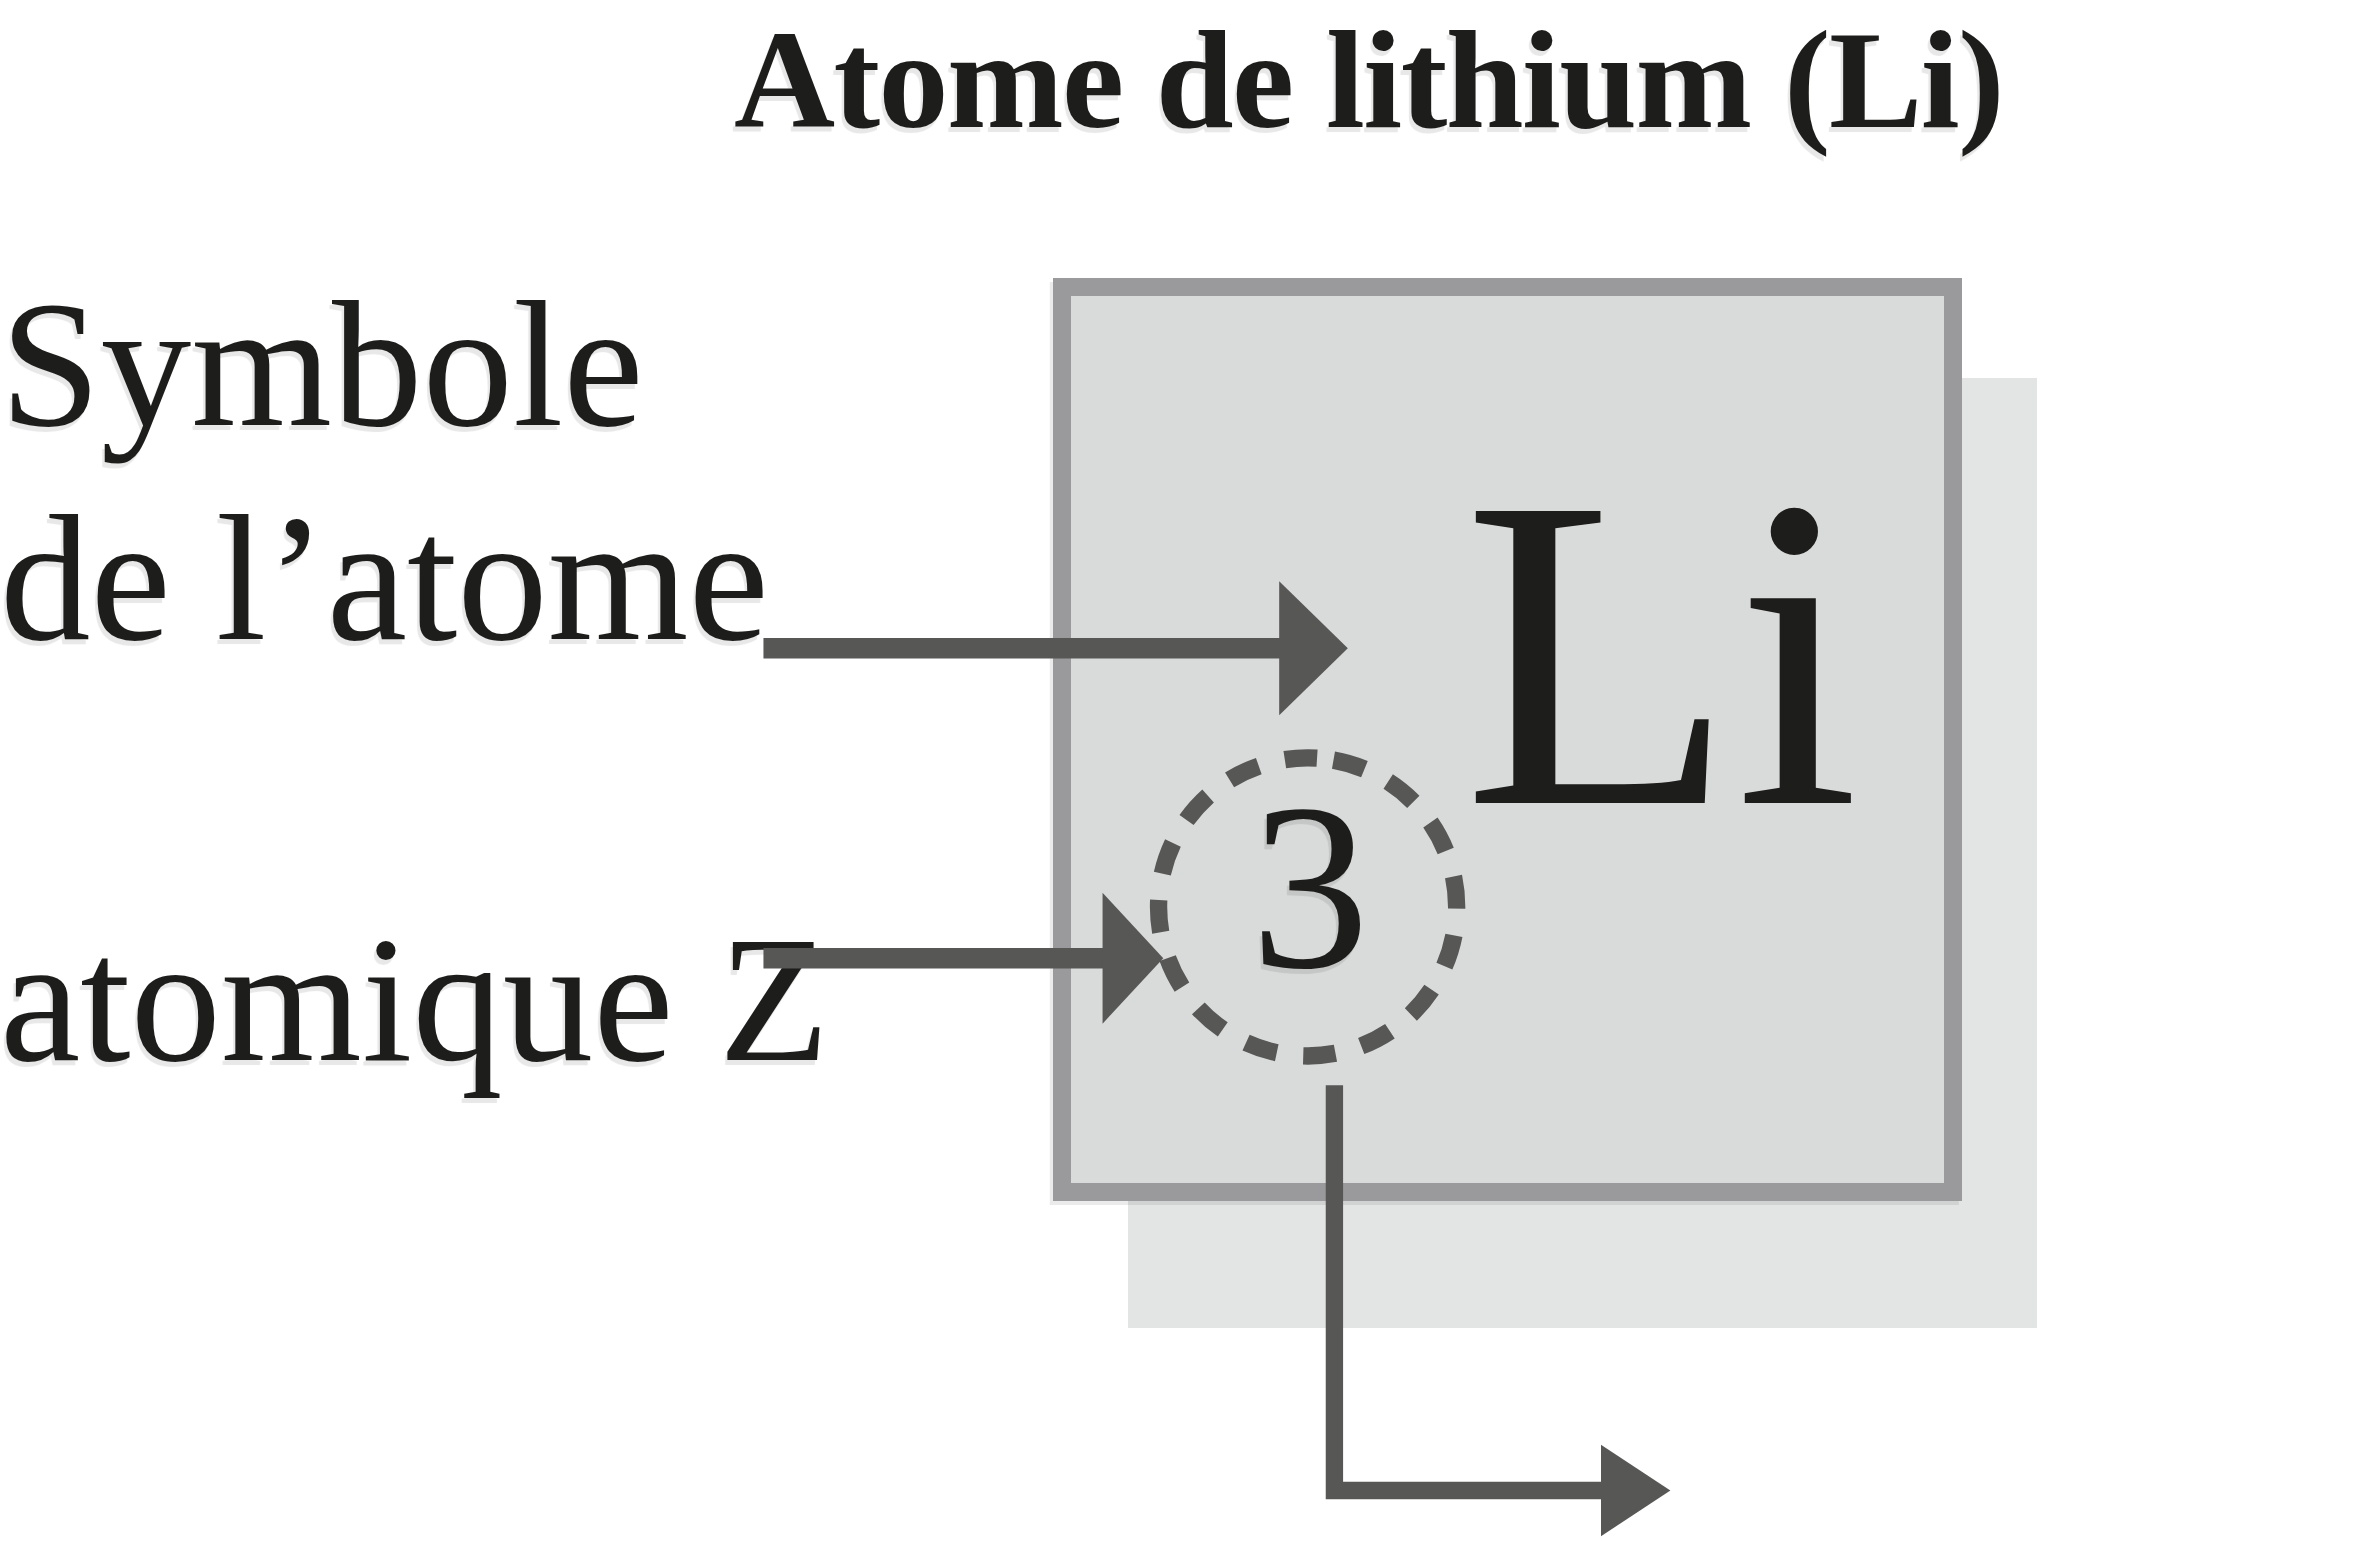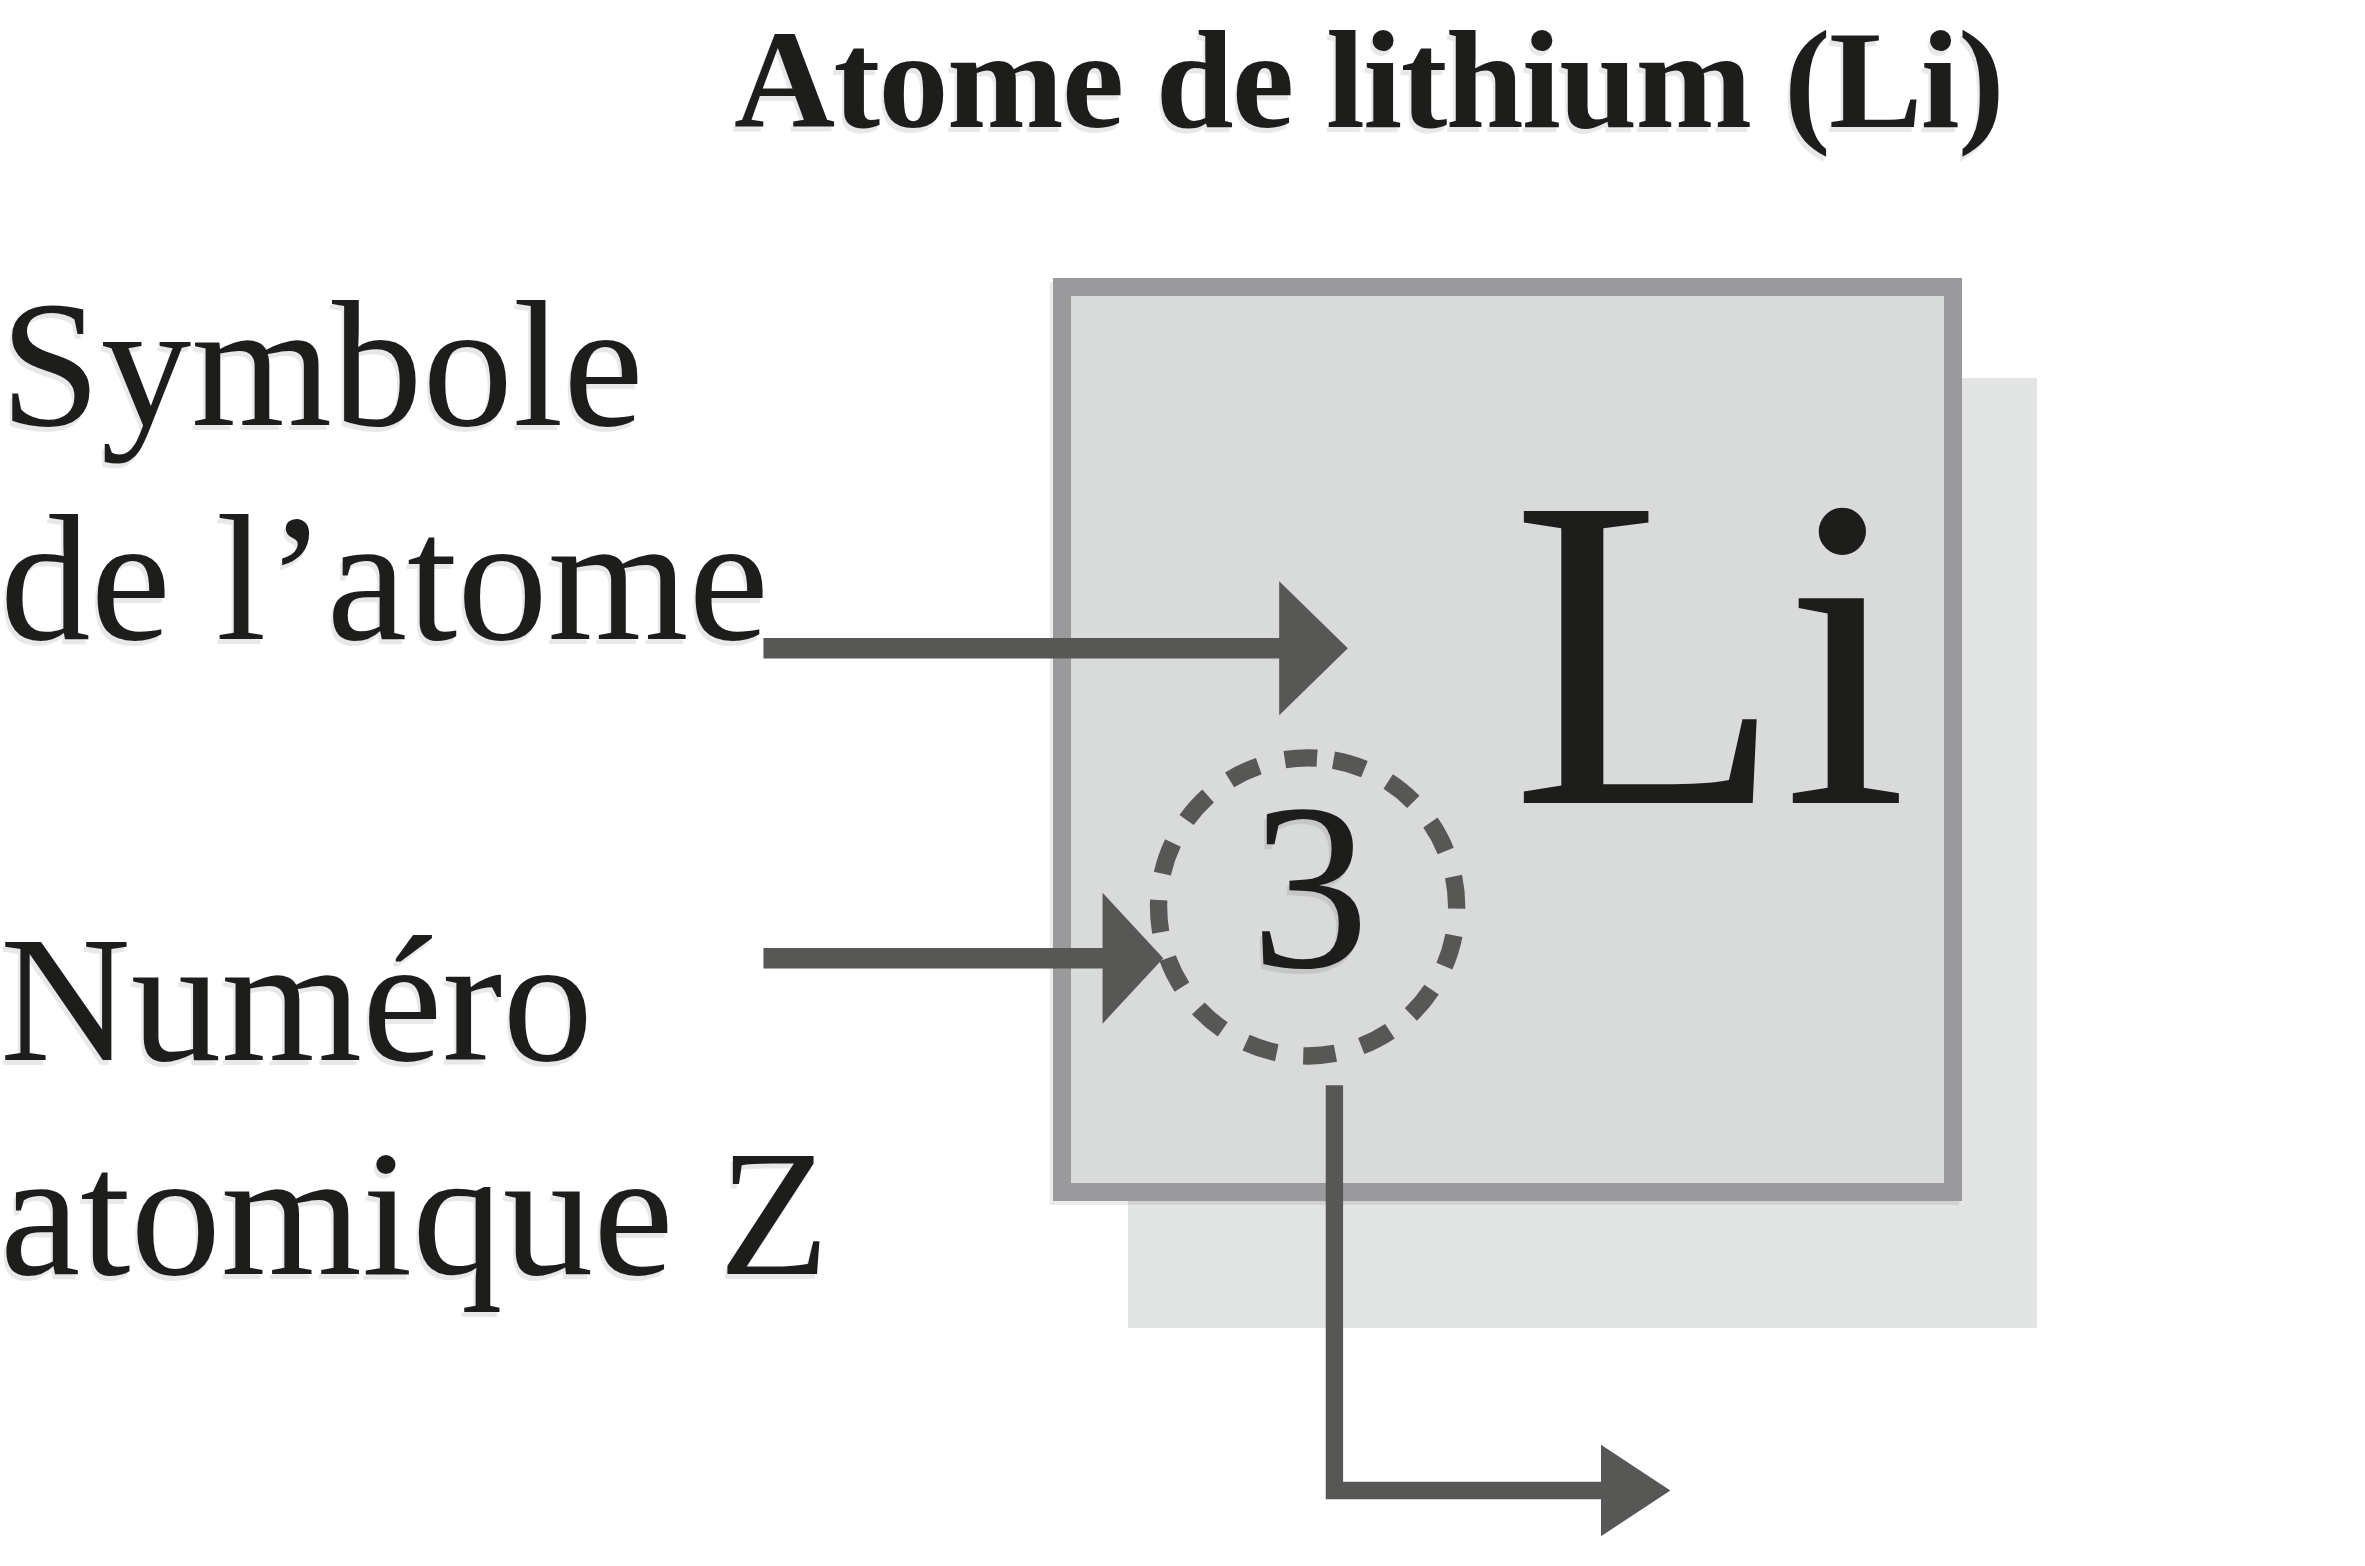--- a/index.html
+++ b/index.html
@@ -64,21 +64,20 @@
   }
 
   .element-symbol{
     position:absolute;
     left:1463px;top:430px;
     font-size:446px;
     line-height:1;
     color:var(--color-text);
     z-index:4;
     white-space:nowrap;
-    margin-left:48px;
   }
   .atomic-number{
     position:absolute;
     left:1229px;top:769px;
     width:162px;
     text-align:center;
     font-size:237px;
     line-height:1;
     color:var(--color-text);
     z-index:4;
@@ -110,21 +109,20 @@
 <div class="stage">
 
   <div class="title ink">Atome de lithium (Li)</div>
 
   <div class="side-label symbol ink">
     <div>Symbole</div>
     <div>de l’atome</div>
   </div>
 
   <div class="side-label atomic ink">
-    <div>Numéro</div>
     <div>atomique Z</div>
   </div>
 
   <div class="card-shadow"></div>
   <div class="card"></div>
 
   <div class="element-symbol">Li</div>
 
   <div class="atomic-number ink">3</div>
 

